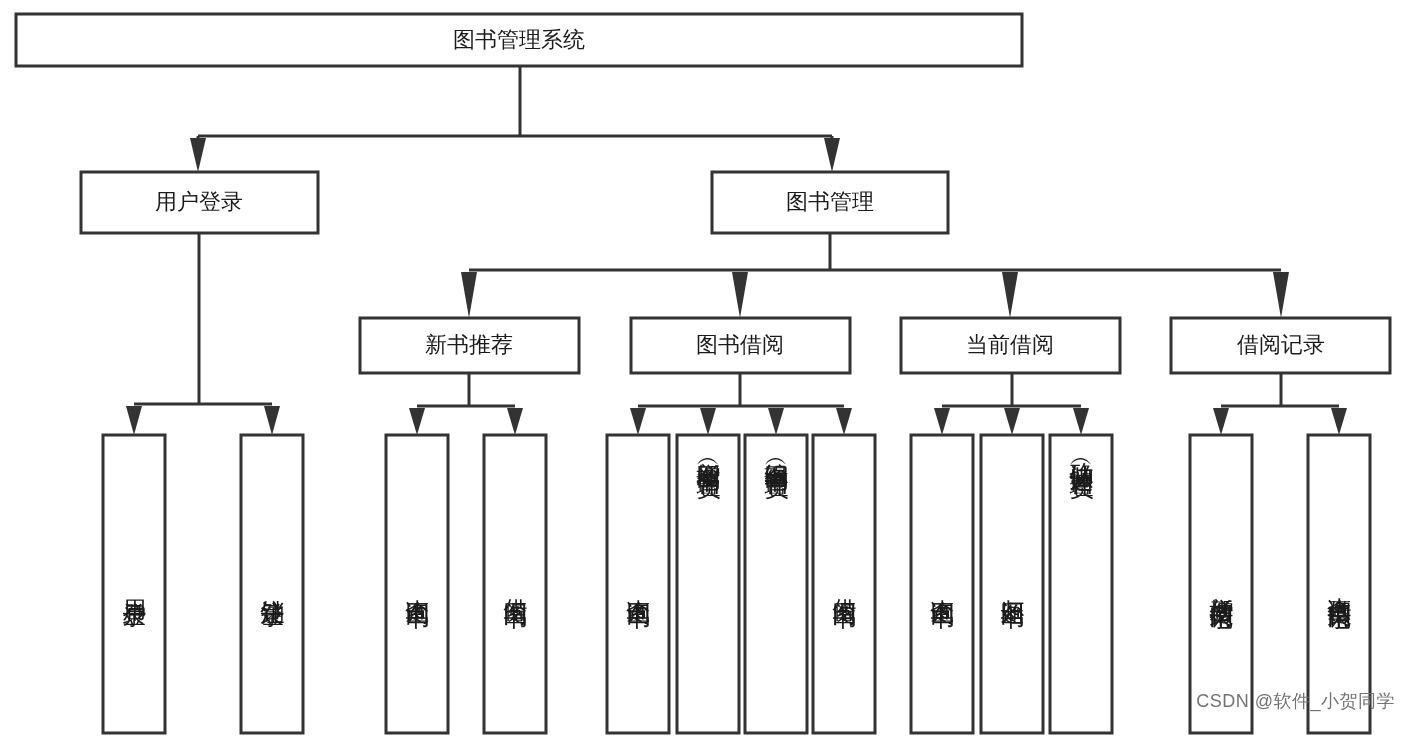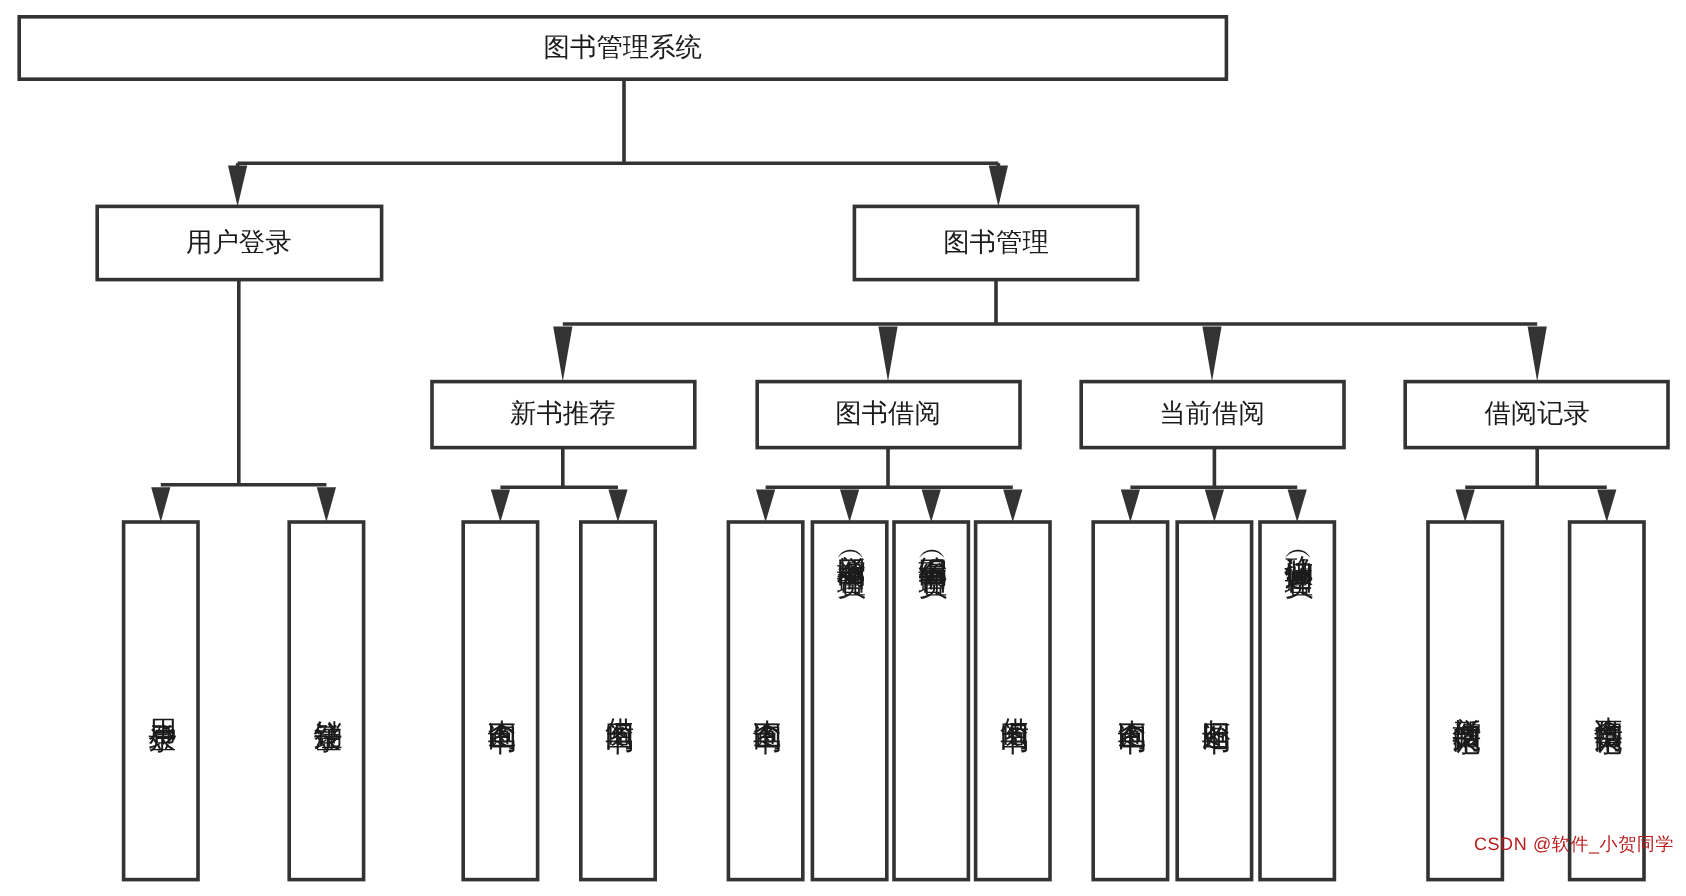--- a/index.html
+++ b/index.html
@@ -63,22 +63,22 @@
     line-height: 1.12;
     letter-spacing: 2px;
     color: #1b1b1b;
     white-space: nowrap;
   }
   .watermark {
     position: absolute;
     right: 10px;
     bottom: 6px;
     font-family: "Liberation Sans", "DejaVu Sans", sans-serif;
-    font-size: 15px;
-    color: #b91c1c;
+    font-size: 18px;
+    color: #737373;
     letter-spacing: 0.5px;
     white-space: nowrap;
   }
 </style>
 </head>
 <body>
 
 <div id="diagram-root">
 
   <svg class="diagram-canvas" viewBox="0 0 1405 747">

